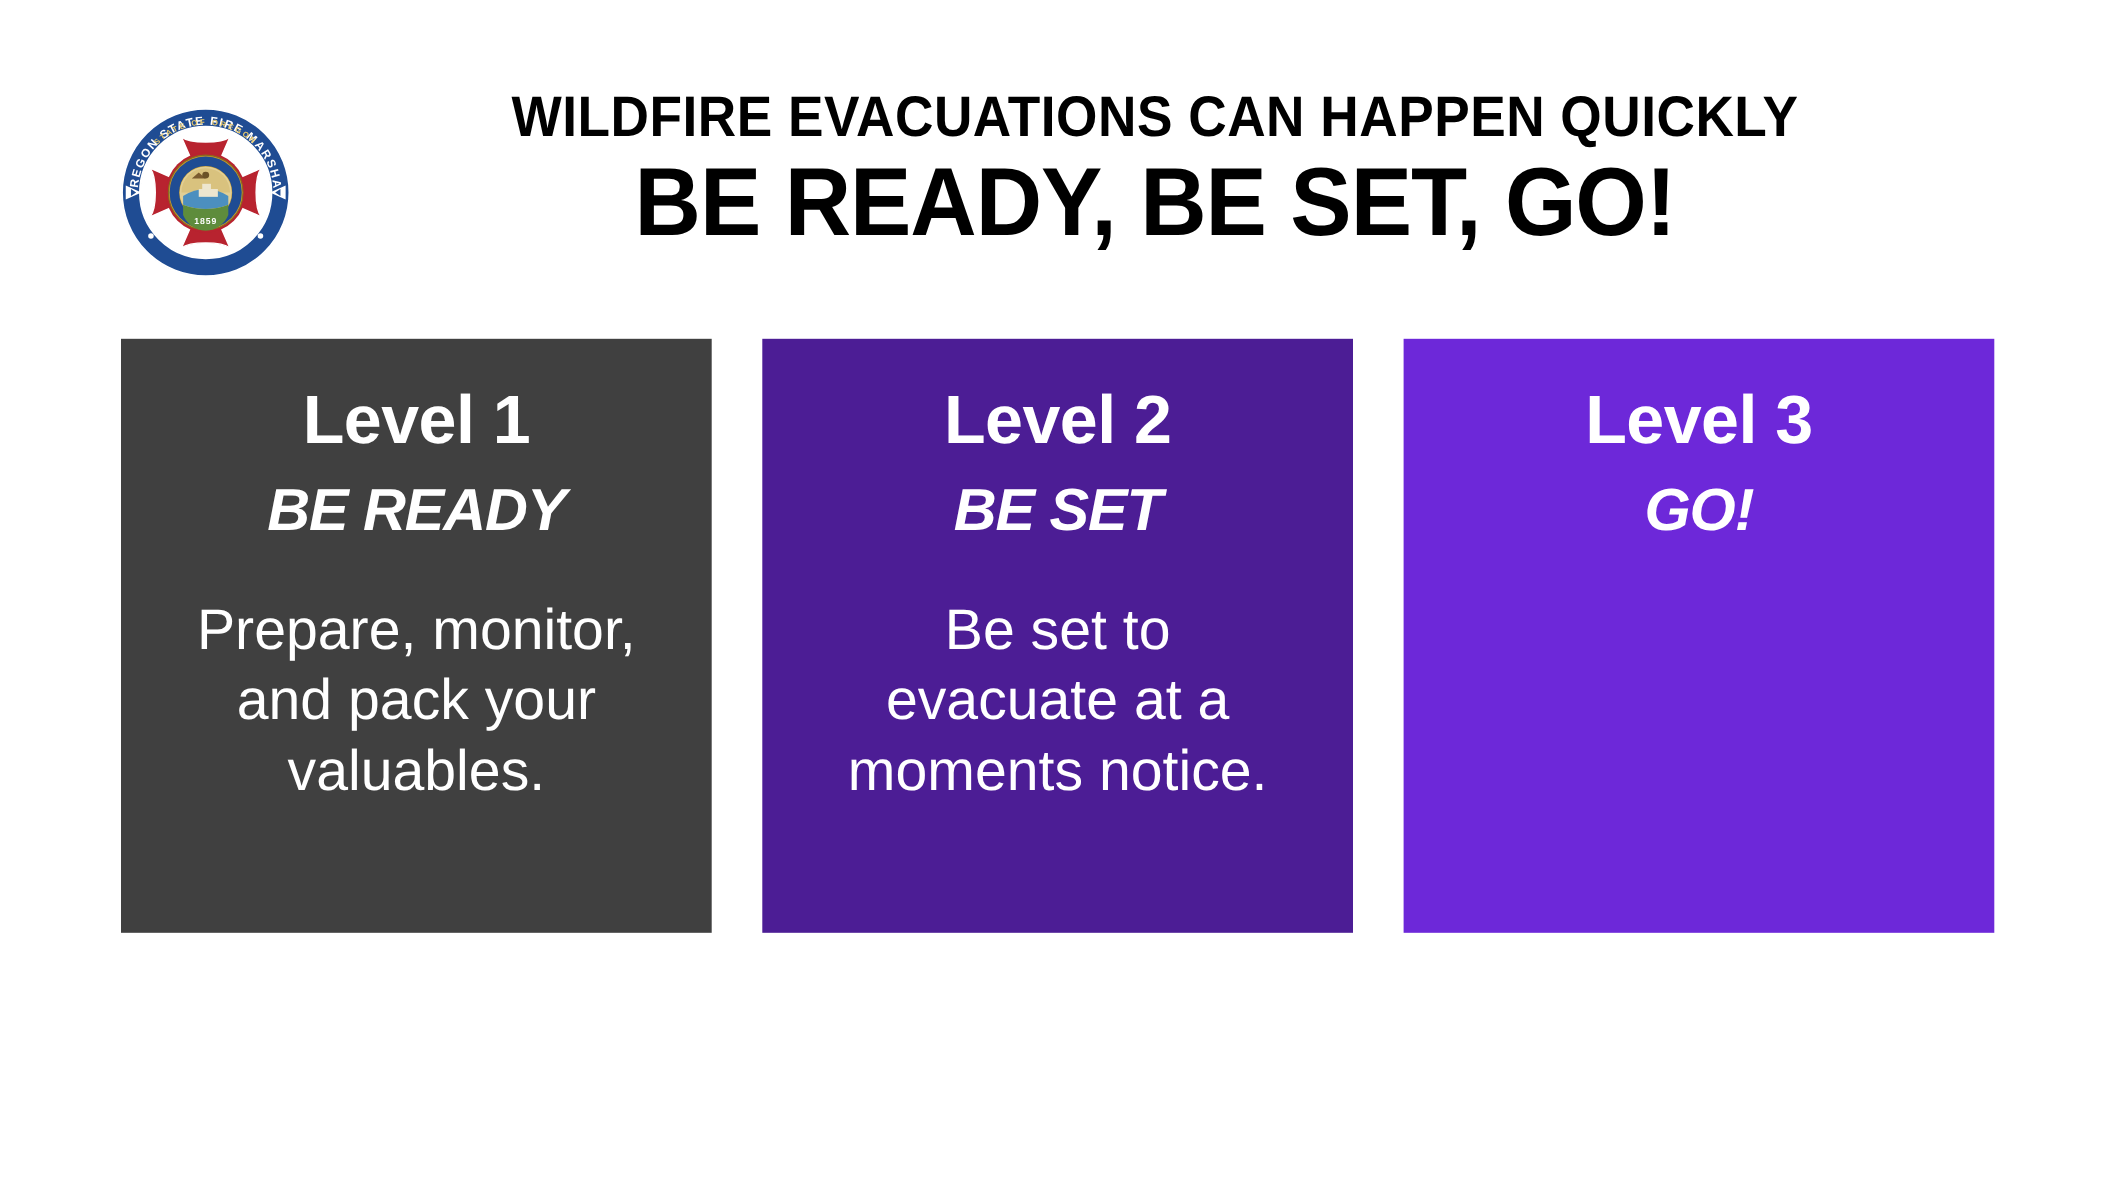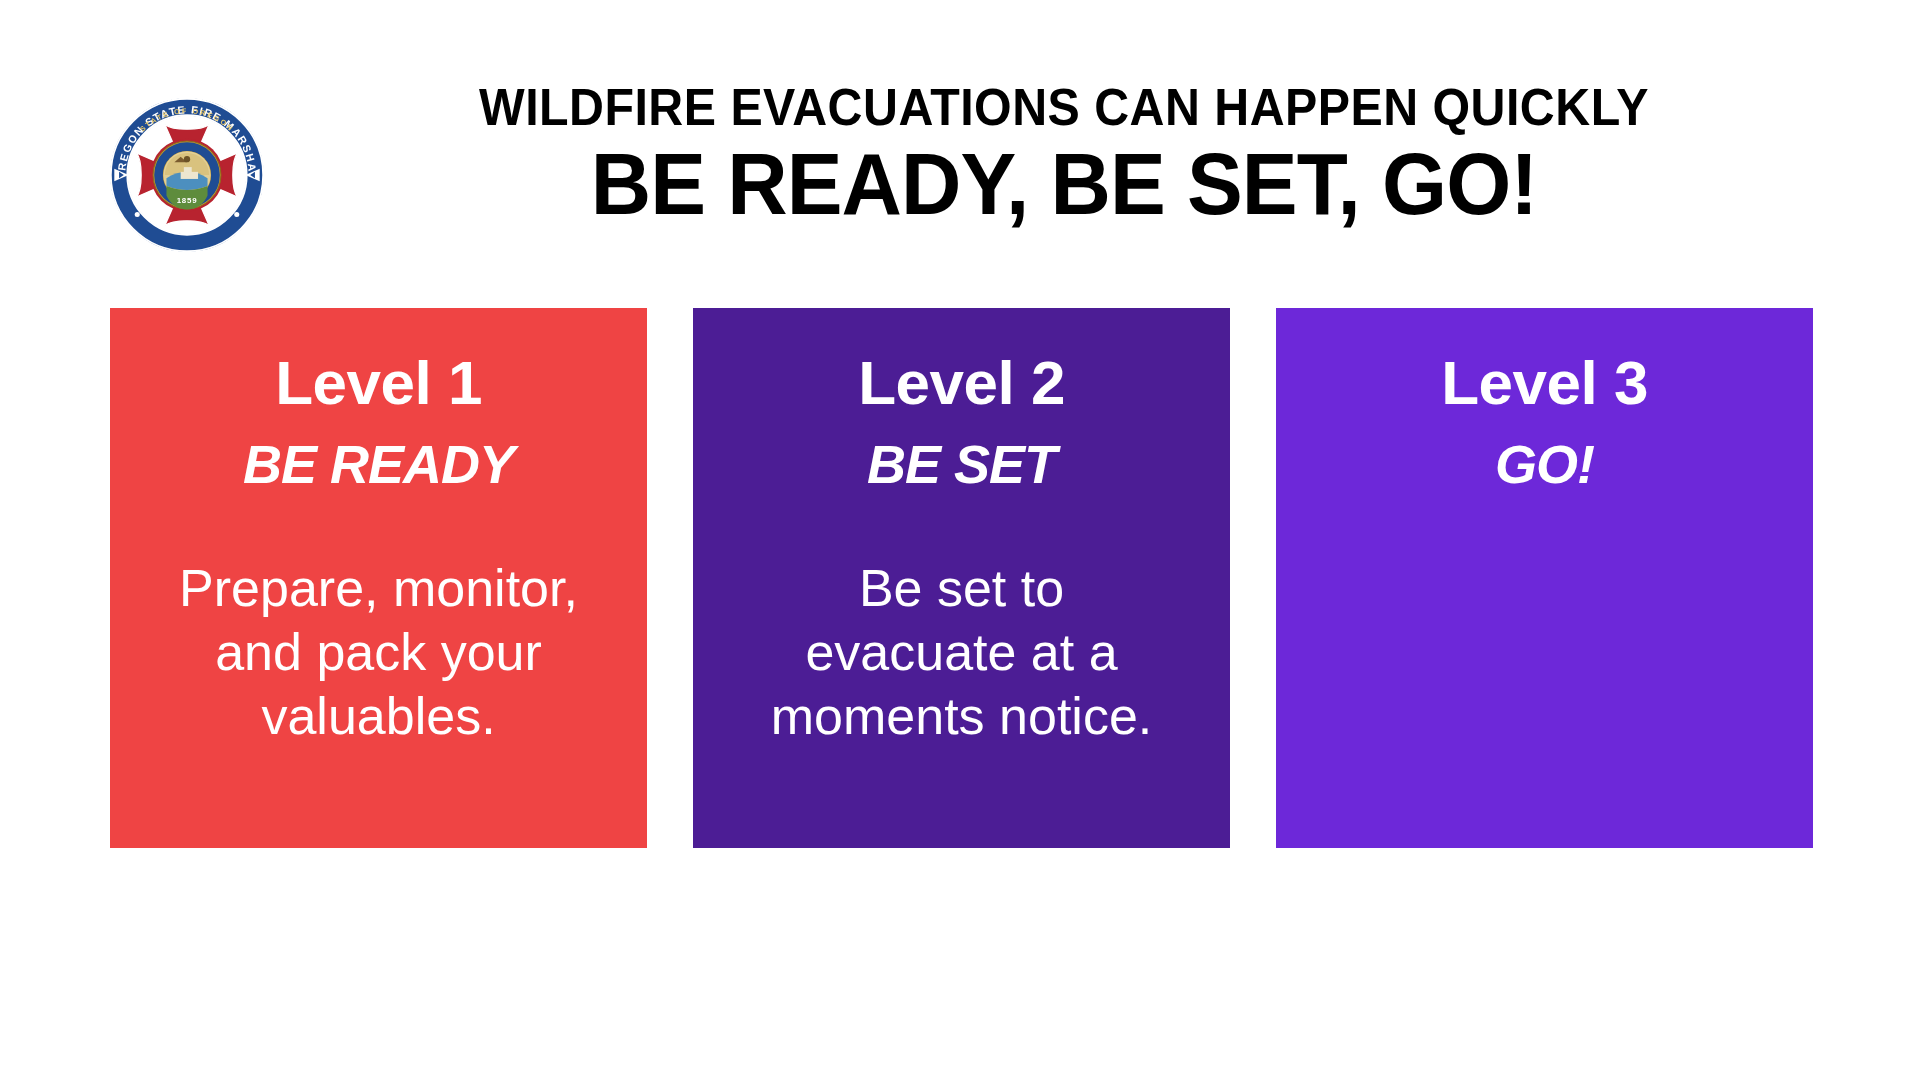--- a/index.html
+++ b/index.html
@@ -32,21 +32,21 @@
     position: absolute;
     left: 108px;
     top: 18px;
     width: 158px;
     height: 158px;
   }
   .seal-svg { display: block; width: 158px; height: 158px; }
 
   .headline-block {
     position: absolute;
-    left: 284px;
+    left: 270px;
     top: 0;
     width: 1560px;
     text-align: center;
   }
   .headline-1 {
     font-family: "Liberation Sans Narrow", "Liberation Sans", sans-serif;
     font-weight: 700;
     font-size: 52px;
     line-height: 58px;
     letter-spacing: 0.5px;
@@ -105,21 +105,21 @@
     letter-spacing: -1px;
     text-align: center;
     margin-top: 2px;
   }
   .panel-desc {
     font-family: "Liberation Sans", sans-serif;
     font-weight: 400;
     font-size: 52px;
     line-height: 64px;
     text-align: center;
-    margin-top: 48px;
+    margin-top: 33px;
     max-width: 430px;
   }
   .panel-desc.italic {
     font-style: italic;
   }
 
   
   .footer {
     position: absolute;
     left: 100px;
@@ -202,21 +202,21 @@
 
     <div class="headline-block">
       <div class="headline-1">WILDFIRE EVACUATIONS CAN HAPPEN QUICKLY</div>
       <div class="headline-2">BE READY, BE SET, GO!</div>
     </div>
 
   </div>
 
   <div class="panels">
 
-    <div class="panel" style="background:#ef4444;">
+    <div class="panel" style="background:#404040;">
       <div class="panel-level">Level 1</div>
       <div class="panel-action">BE READY</div>
       <div class="panel-desc">Prepare, monitor, and pack your valuables.</div>
     </div>
 
     <div class="panel" style="background:#4c1d95;">
       <div class="panel-level">Level 2</div>
       <div class="panel-action">BE SET</div>
       <div class="panel-desc">Be set to evacuate at a moments notice.</div>
     </div>

